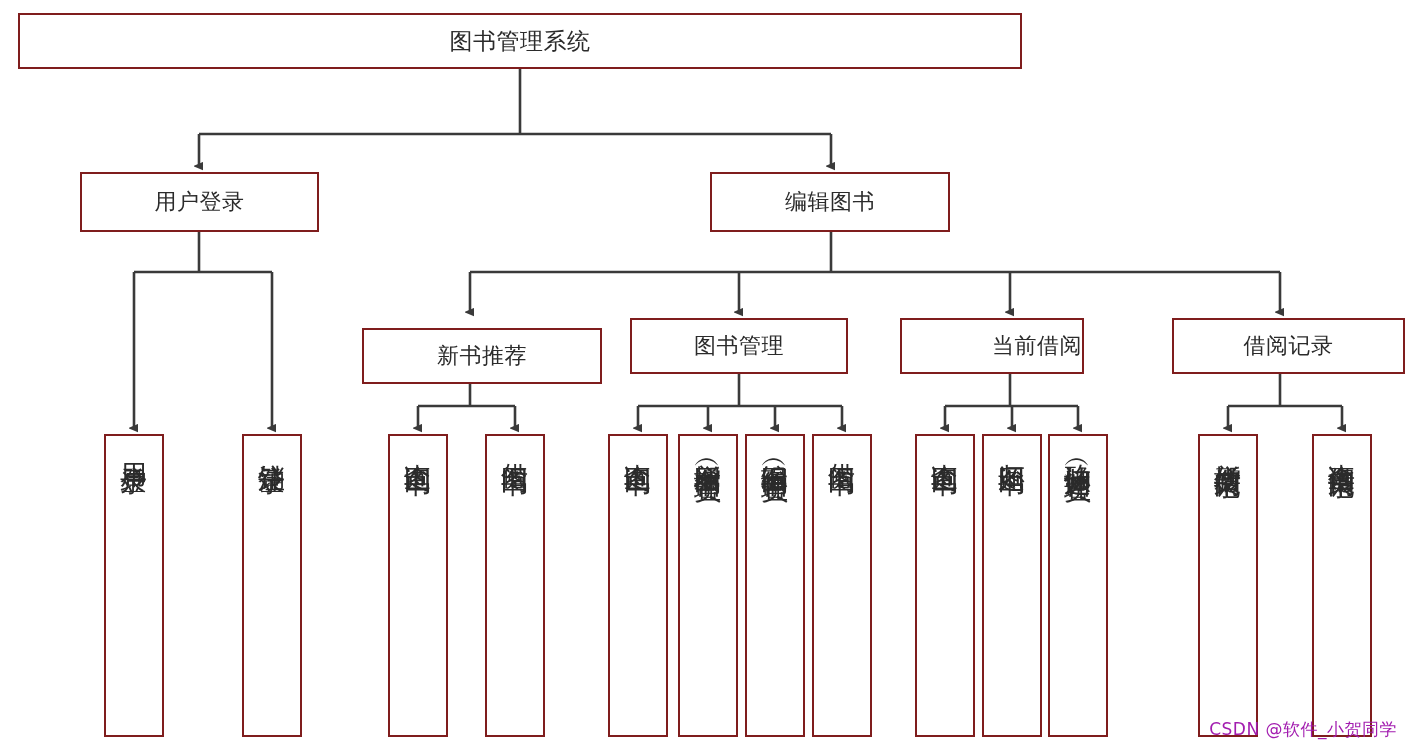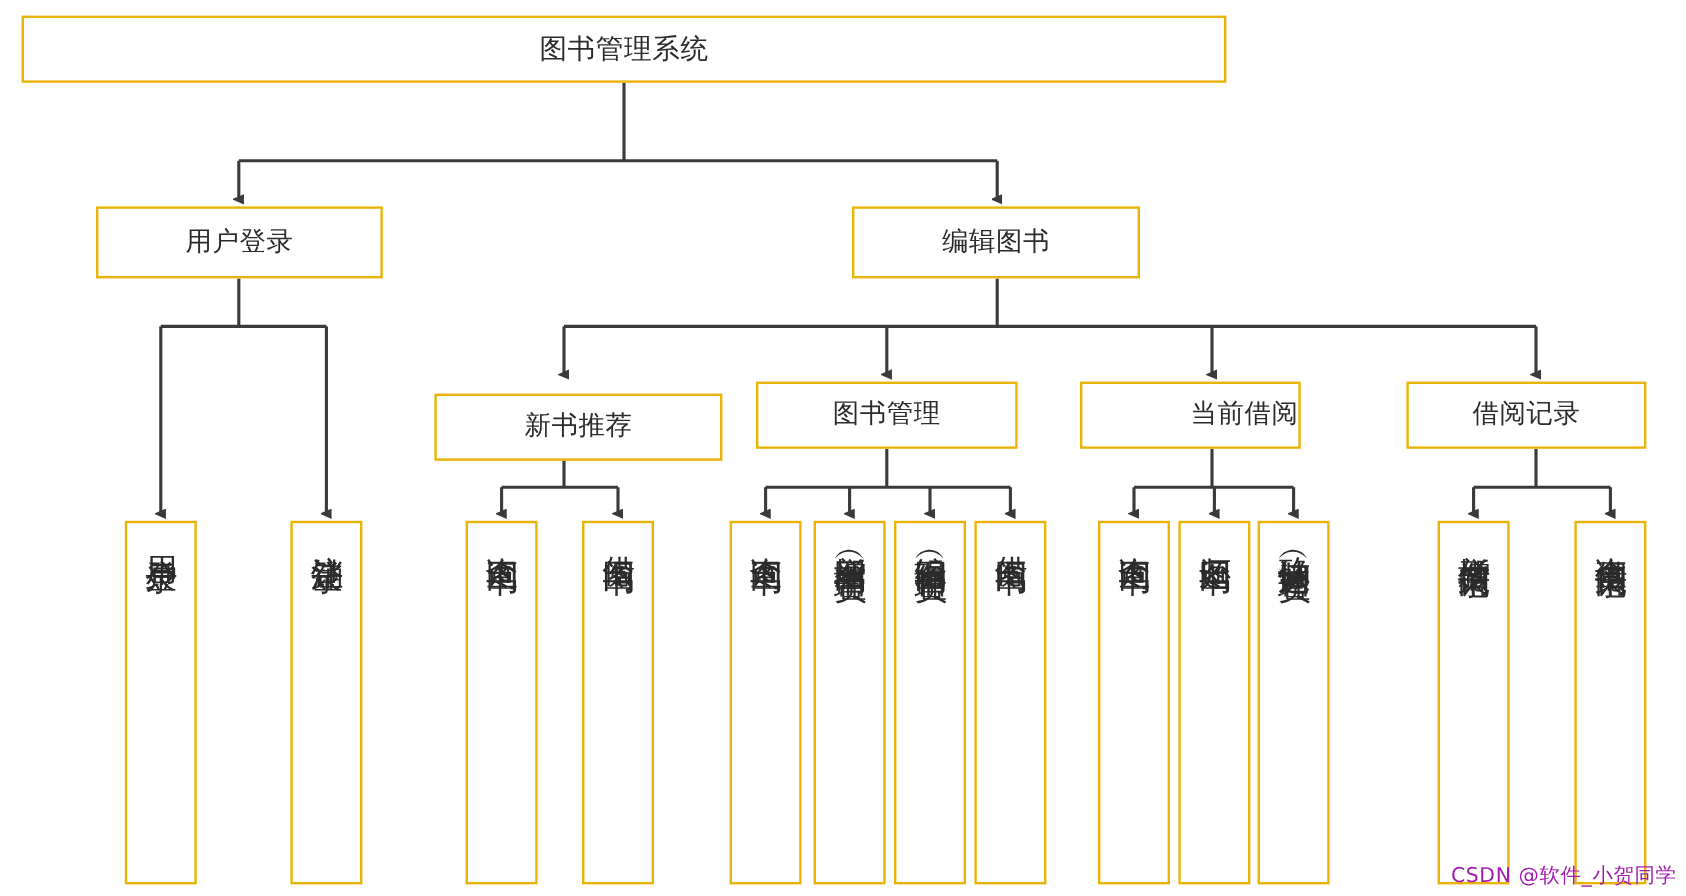--- a/index.html
+++ b/index.html
@@ -21,21 +21,21 @@
   svg.edges {
     position: absolute;
     left: 0;
     top: 0;
     width: 1405px;
     height: 747px;
   }
   .node {
     position: absolute;
     box-sizing: border-box;
-    border: 2px solid #eab308;
+    border: 2px solid #7f1d1d;
     background: #ffffff;
     display: flex;
     align-items: center;
     justify-content: center;
     color: #2b2b2b;
   }
   .node .label {
     display: block;
     text-align: center;
     line-height: 1.06;
@@ -138,21 +138,21 @@
 
   <div class="node horiz" style="left:362px; top:328px; width:240px; height:56px;">
     <span class="label">新书推荐</span>
   </div>
   <div class="node horiz" style="left:630px; top:318px; width:218px; height:56px;">
     <span class="label">图书管理</span>
   </div>
   <div class="node horiz" style="left:900px; top:318px; width:184px; height:56px;justify-content:flex-end;">
     <span class="label">当前借阅</span>
   </div>
-  <div class="node horiz" style="left:1172px; top:318px; width:200px; height:56px;">
+  <div class="node horiz" style="left:1172px; top:318px; width:233px; height:56px;">
     <span class="label">借阅记录</span>
   </div>
 
   <div class="node vert" style="left:104px; top:434px; width:60px; height:303px;">
     <span class="label">用户登录</span>
   </div>
   <div class="node vert" style="left:242px; top:434px; width:60px; height:303px;">
     <span class="label">注销登录</span>
   </div>
   <div class="node vert" style="left:388px; top:434px; width:60px; height:303px;">

